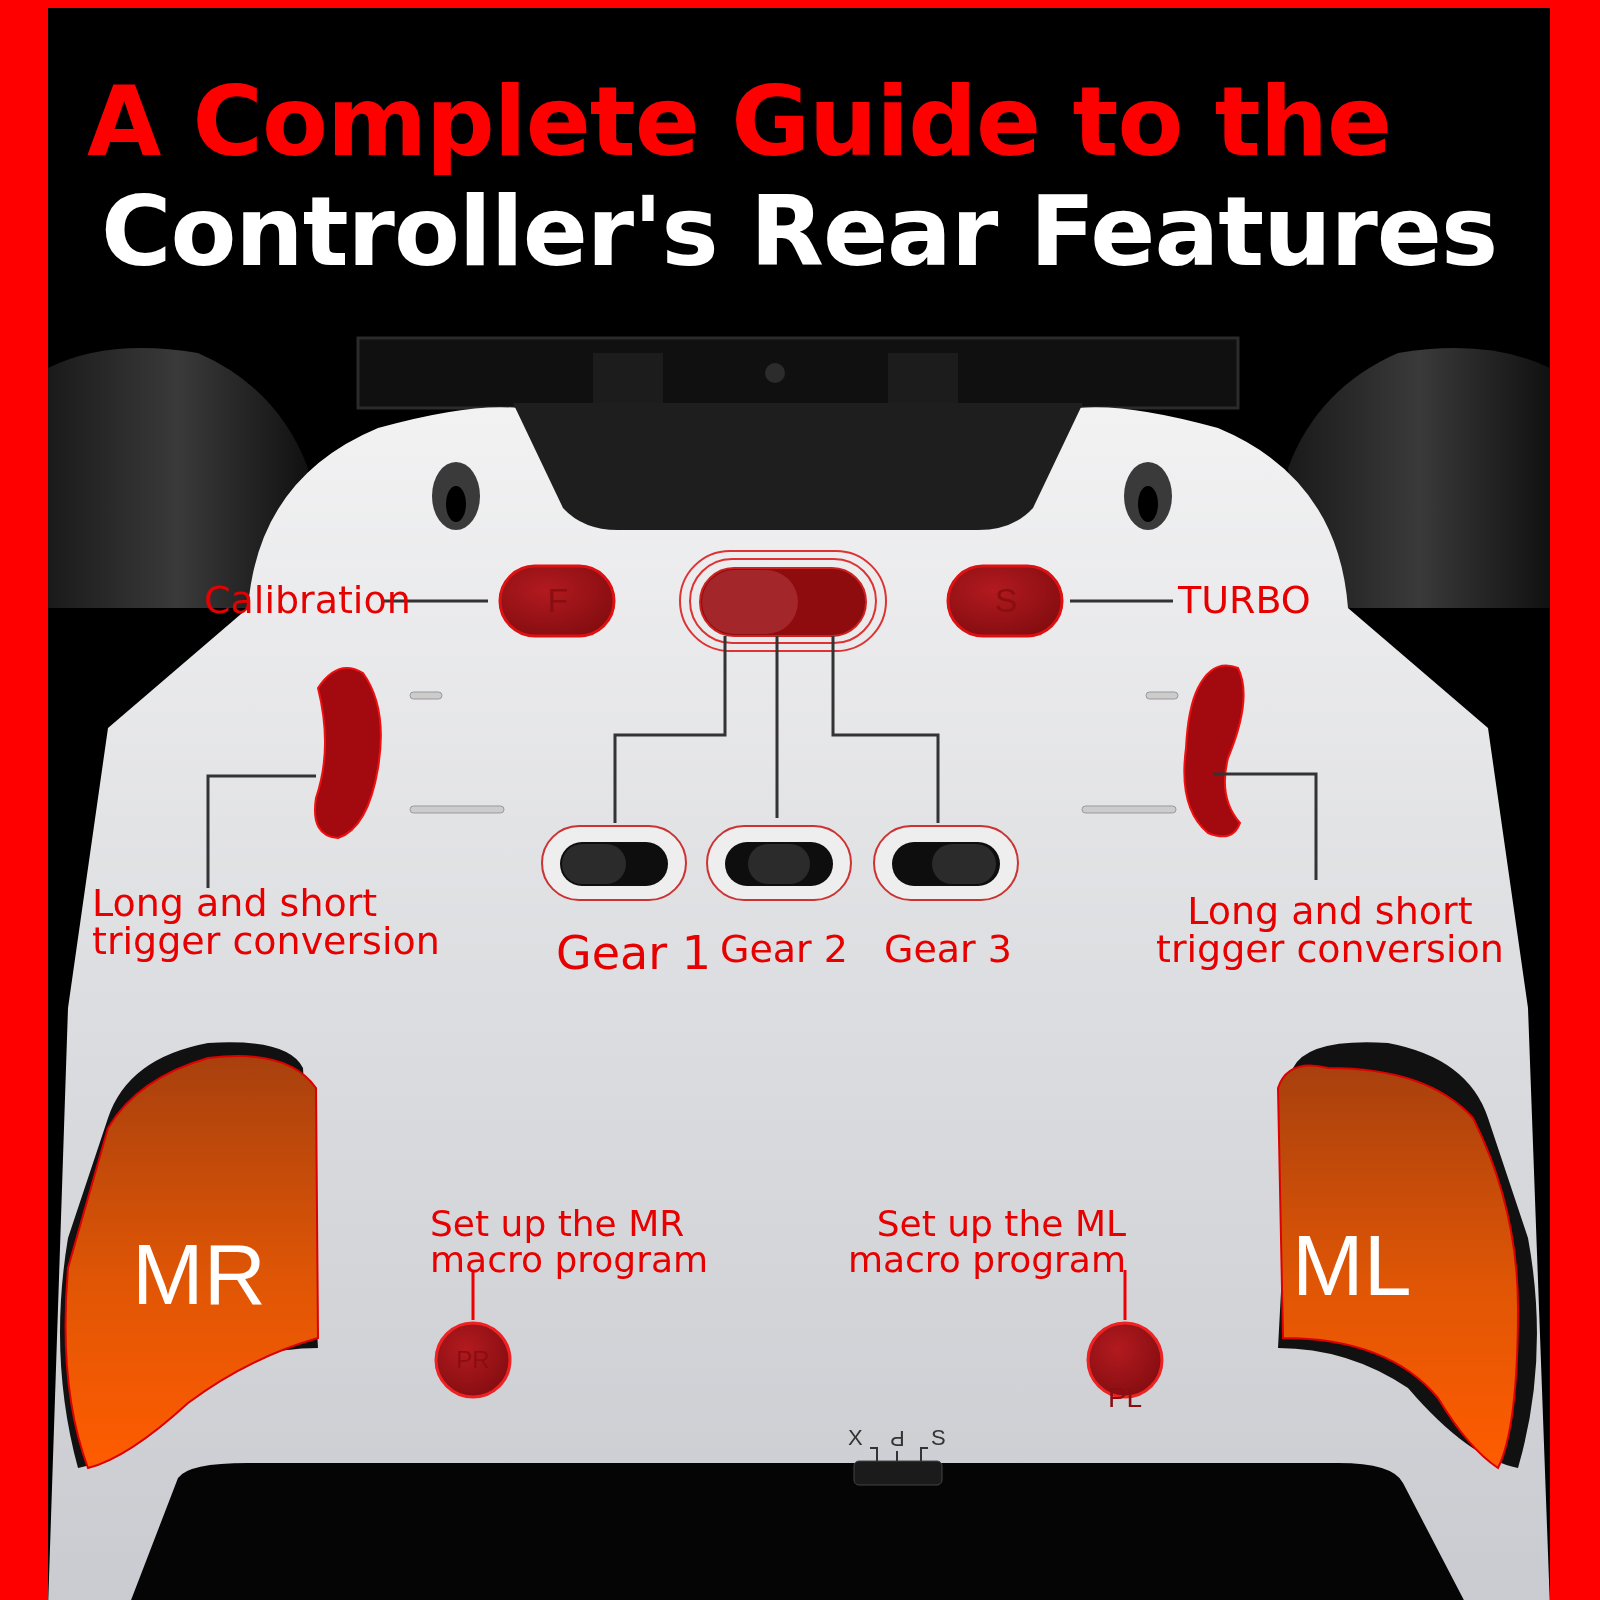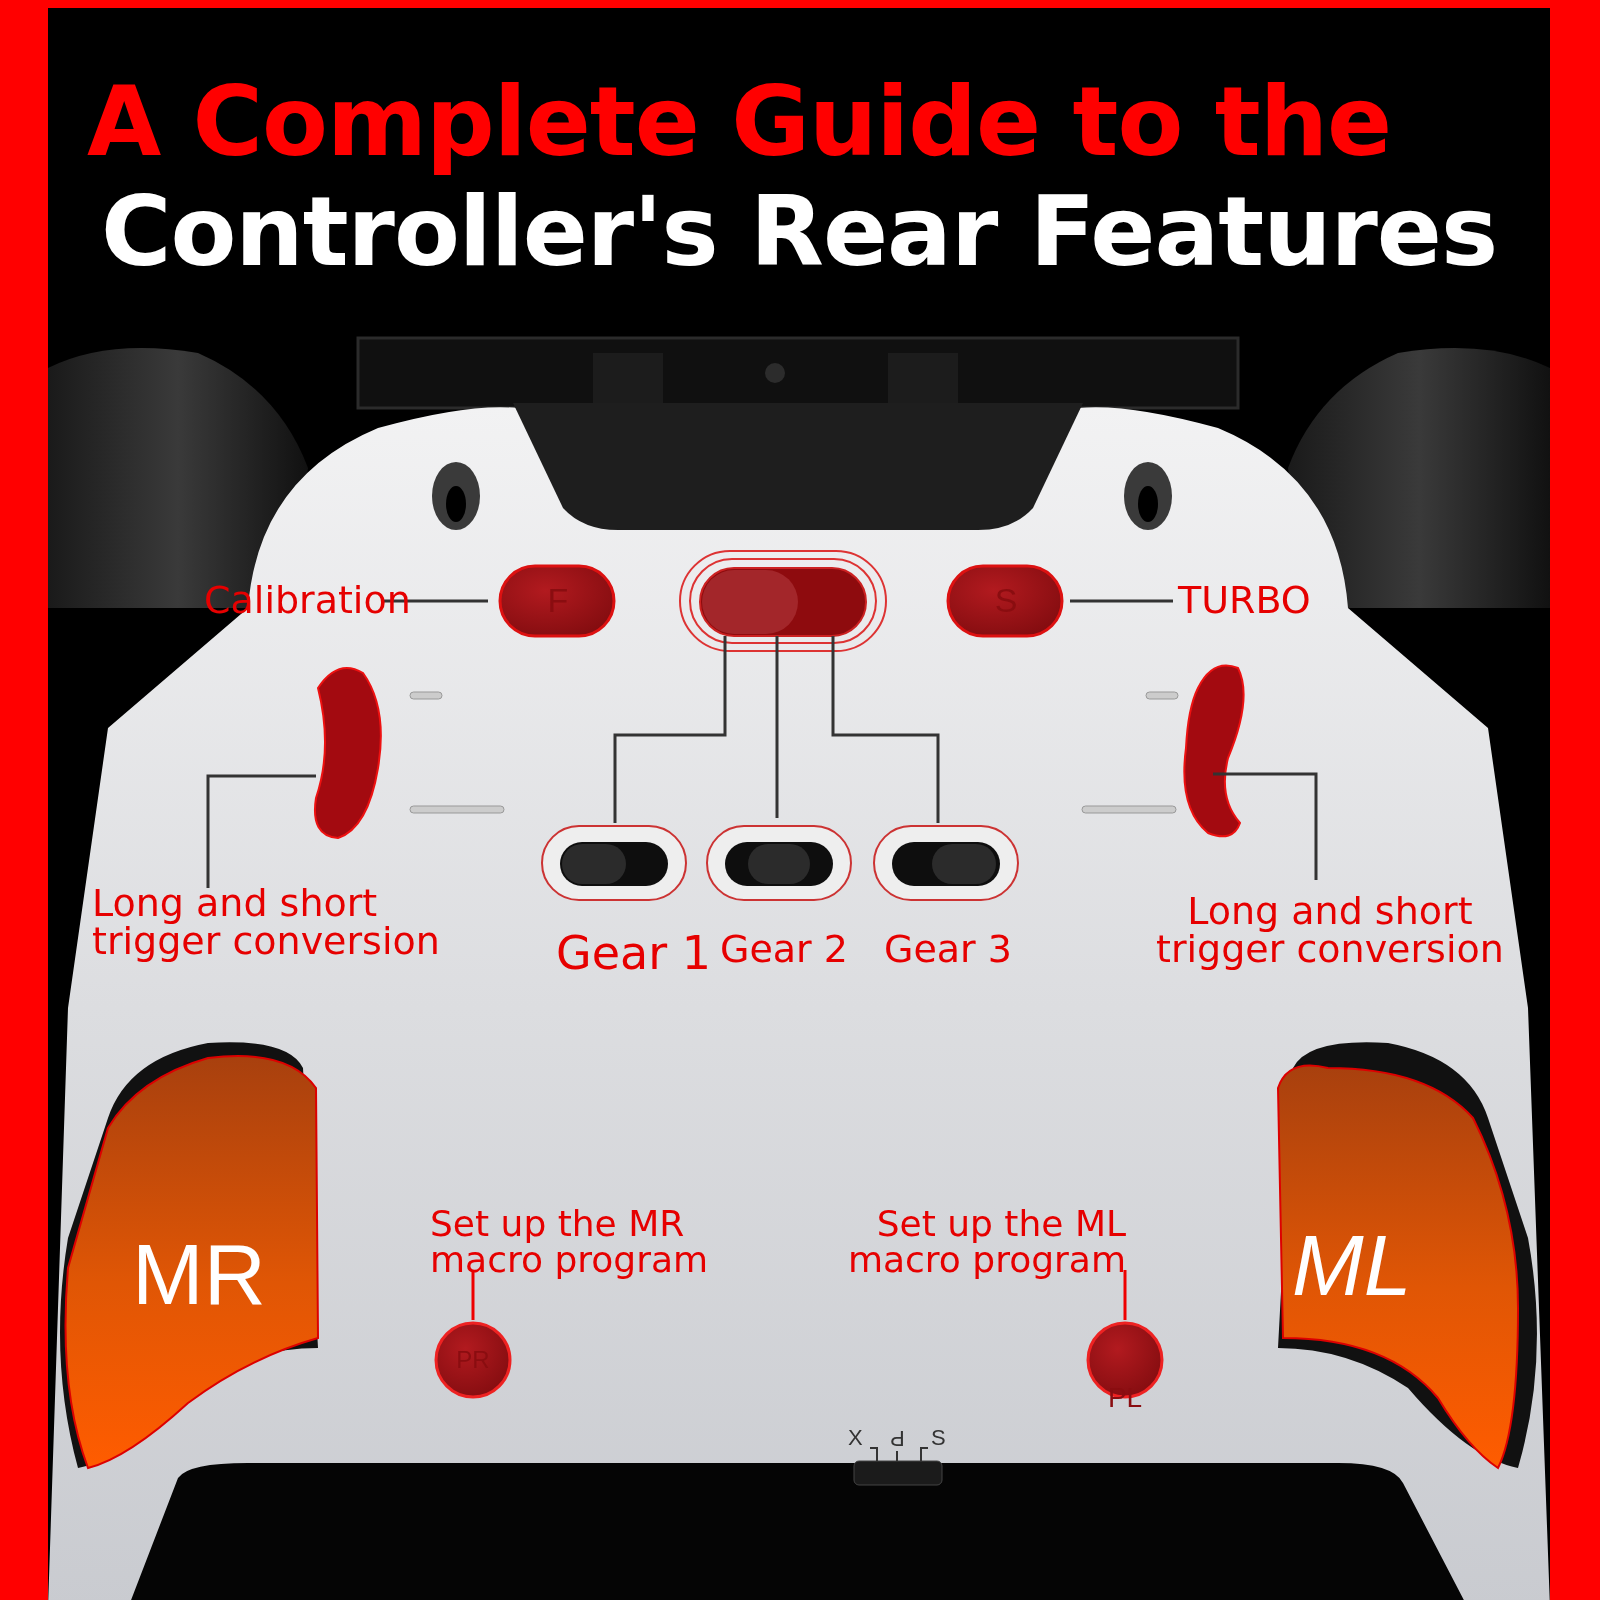--- a/index.html
+++ b/index.html
@@ -179,19 +179,19 @@
   <div class="lbl" style="left:382px; top:1198px; font-size:36px;">
     <div>Set up the MR</div>
     <div>macro program</div>
   </div>
   <div class="lbl" style="left:796px; top:1198px; font-size:36px; text-align:right; width:282px;">
     <div>Set up the ML</div>
     <div>macro program</div>
   </div>
 
   <div class="paddle-label" style="left:84px; top:1208px;margin-top:9px;">MR</div>
-  <div class="paddle-label" style="left:1244px; top:1208px;font-style:italic;">ML</div>
+  <div class="paddle-label" style="left:1244px; top:1208px;">ML</div>
 
   <div class="bottom-lbl" style="left:800px; top:1417px;">X</div>
   <div class="bottom-lbl" style="left:842px; top:1417px; transform:rotate(180deg);">P</div>
   <div class="bottom-lbl" style="left:883px; top:1417px;">S</div>
   <div style="position:absolute; left:806px; top:1453px; width:88px; height:24px;"></div>
 </div>
 
 </body></html>

